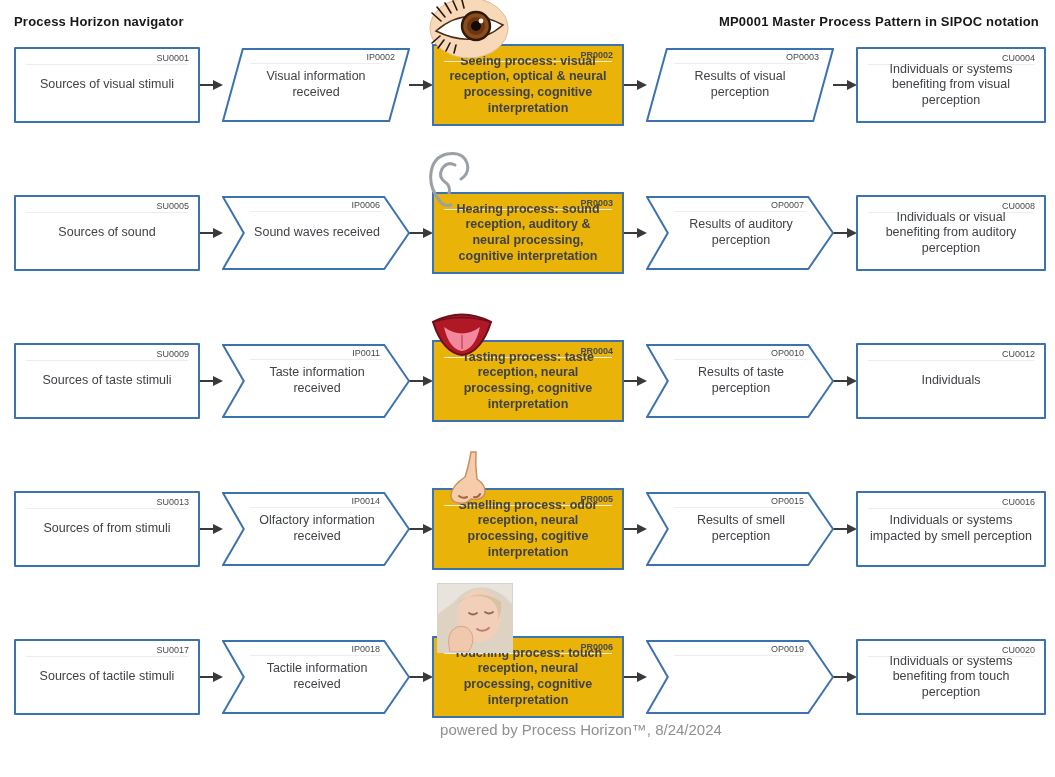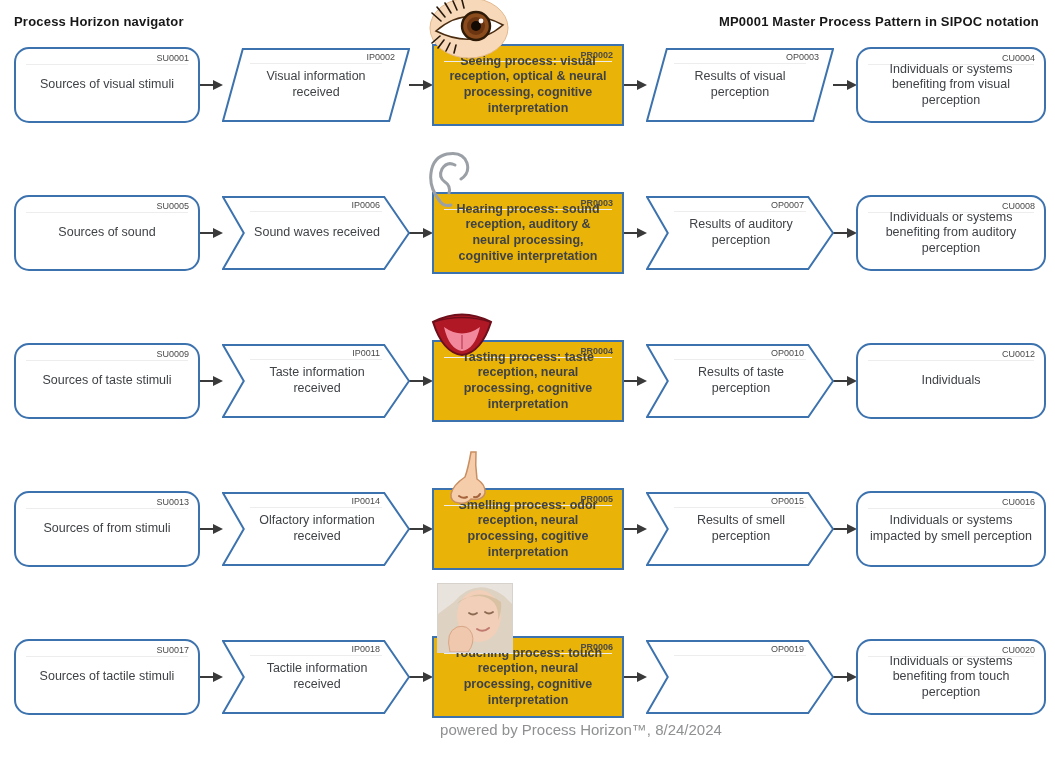--- a/index.html
+++ b/index.html
@@ -7,21 +7,21 @@
     width:1055px;height:777px;background:#ffffff;overflow:hidden;
     font-family:"Liberation Sans",sans-serif;color:#3f4246;
   }
   .header{display:flex;justify-content:space-between;align-items:flex-start;padding:14px 16px 0 14px;}
   .title{font-size:13px;font-weight:bold;color:#171717;letter-spacing:.2px;}
   .rows{padding:0 14px;margin-top:16px;}
   .row{display:flex;align-items:center;height:80px;margin-bottom:68px;position:relative;}
   .row:last-child{margin-bottom:0;margin-top:46px;}
   .shape{position:relative;flex:0 0 auto;display:flex;align-items:center;justify-content:center;
          font-size:12.5px;line-height:1.25;text-align:center;color:#3f4246;}
-  .rounded{width:182px;height:72px;background:#fff;border:2px solid #3c72ae;border-radius:15px;}
+  .rounded{width:182px;height:72px;background:#fff;border:2px solid #3c72ae;border-radius:1px;}
   .cu{width:186px;}
   .proc{width:188px;height:78px;background:#eab308;border:2.5px solid #3c72ae;font-weight:bold;}
   .io{width:188px;height:74px;}
   .io svg.bg{position:absolute;left:0;top:0;width:100%;height:100%;}
   .lbl{position:relative;z-index:2;padding:0 12px;}
   .io.chev .lbl{padding:0 28px 0 30px;}
   .io.para .lbl{padding:0 24px;}
   .code{position:absolute;top:4px;right:9px;z-index:2;font-size:9px;color:#4a4a4a;}
   .io.chev .code{right:30px;}
   .io.para .code{right:15px;}
@@ -179,21 +179,21 @@
     </div>
     <span class="arrow">
         <svg width="24" height="14" viewBox="0 0 24 14">
           <line x1="0" y1="7" x2="15" y2="7" stroke="#3a3a3a" stroke-width="2"></line>
           <polygon points="14,2 24,7 14,12" fill="#3a3a3a"></polygon>
         </svg>
       </span>
     <div class="shape rounded cu">
       <span class="topline"></span>
       <span class="code">CU0008</span>
-      <span class="lbl">Individuals or systems benefiting from auditory perception</span>
+      <span class="lbl">Individuals or visual benefiting from auditory perception</span>
     </div>
   </div>
 
   <div class="row">
     <div class="shape rounded">
       <span class="topline"></span>
       <span class="code">SU0009</span>
       <span class="lbl">Sources of taste stimuli</span>
     </div>
     <span class="arrow">

